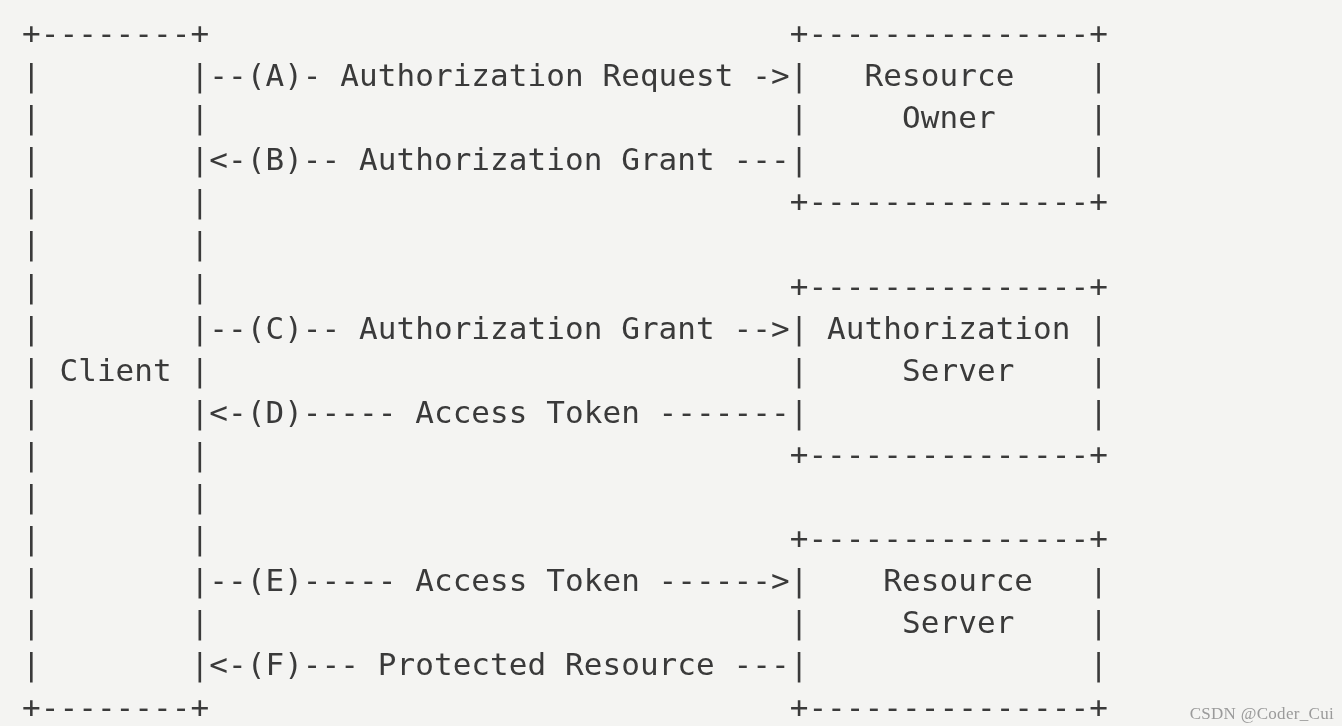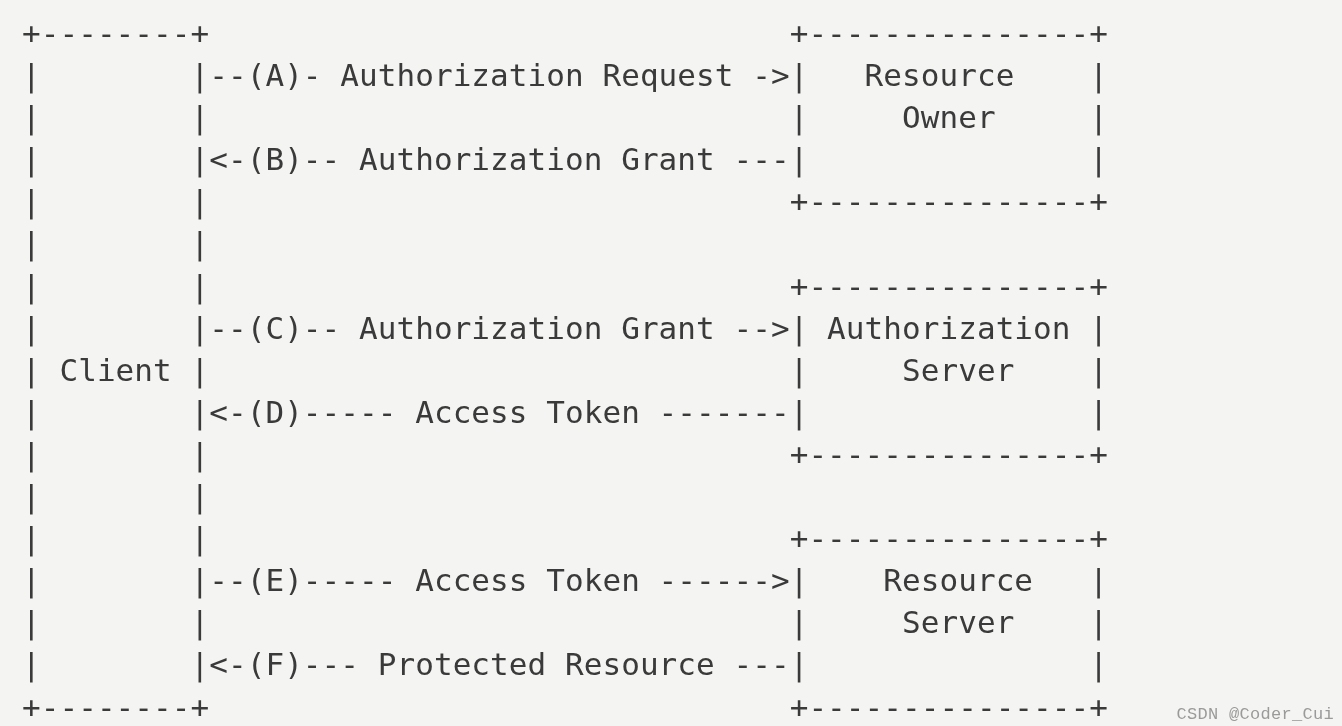--- a/index.html
+++ b/index.html
@@ -35,21 +35,21 @@
     color: #3a3a3a;
     white-space: pre;
     font-weight: 400;
     -webkit-font-smoothing: antialiased;
   }
 
   .watermark {
     position: absolute;
     right: 8px;
     bottom: 2px;
-    font-family: Liberation Mono, monospace;
+    font-family: Liberation Serif, serif;
     font-size: 17px;
     color: #9a9a9a;
     letter-spacing: 0.3px;
     user-select: none;
     pointer-events: none;
     white-space: pre;
   }
 </style>
 </head>
 <body>

